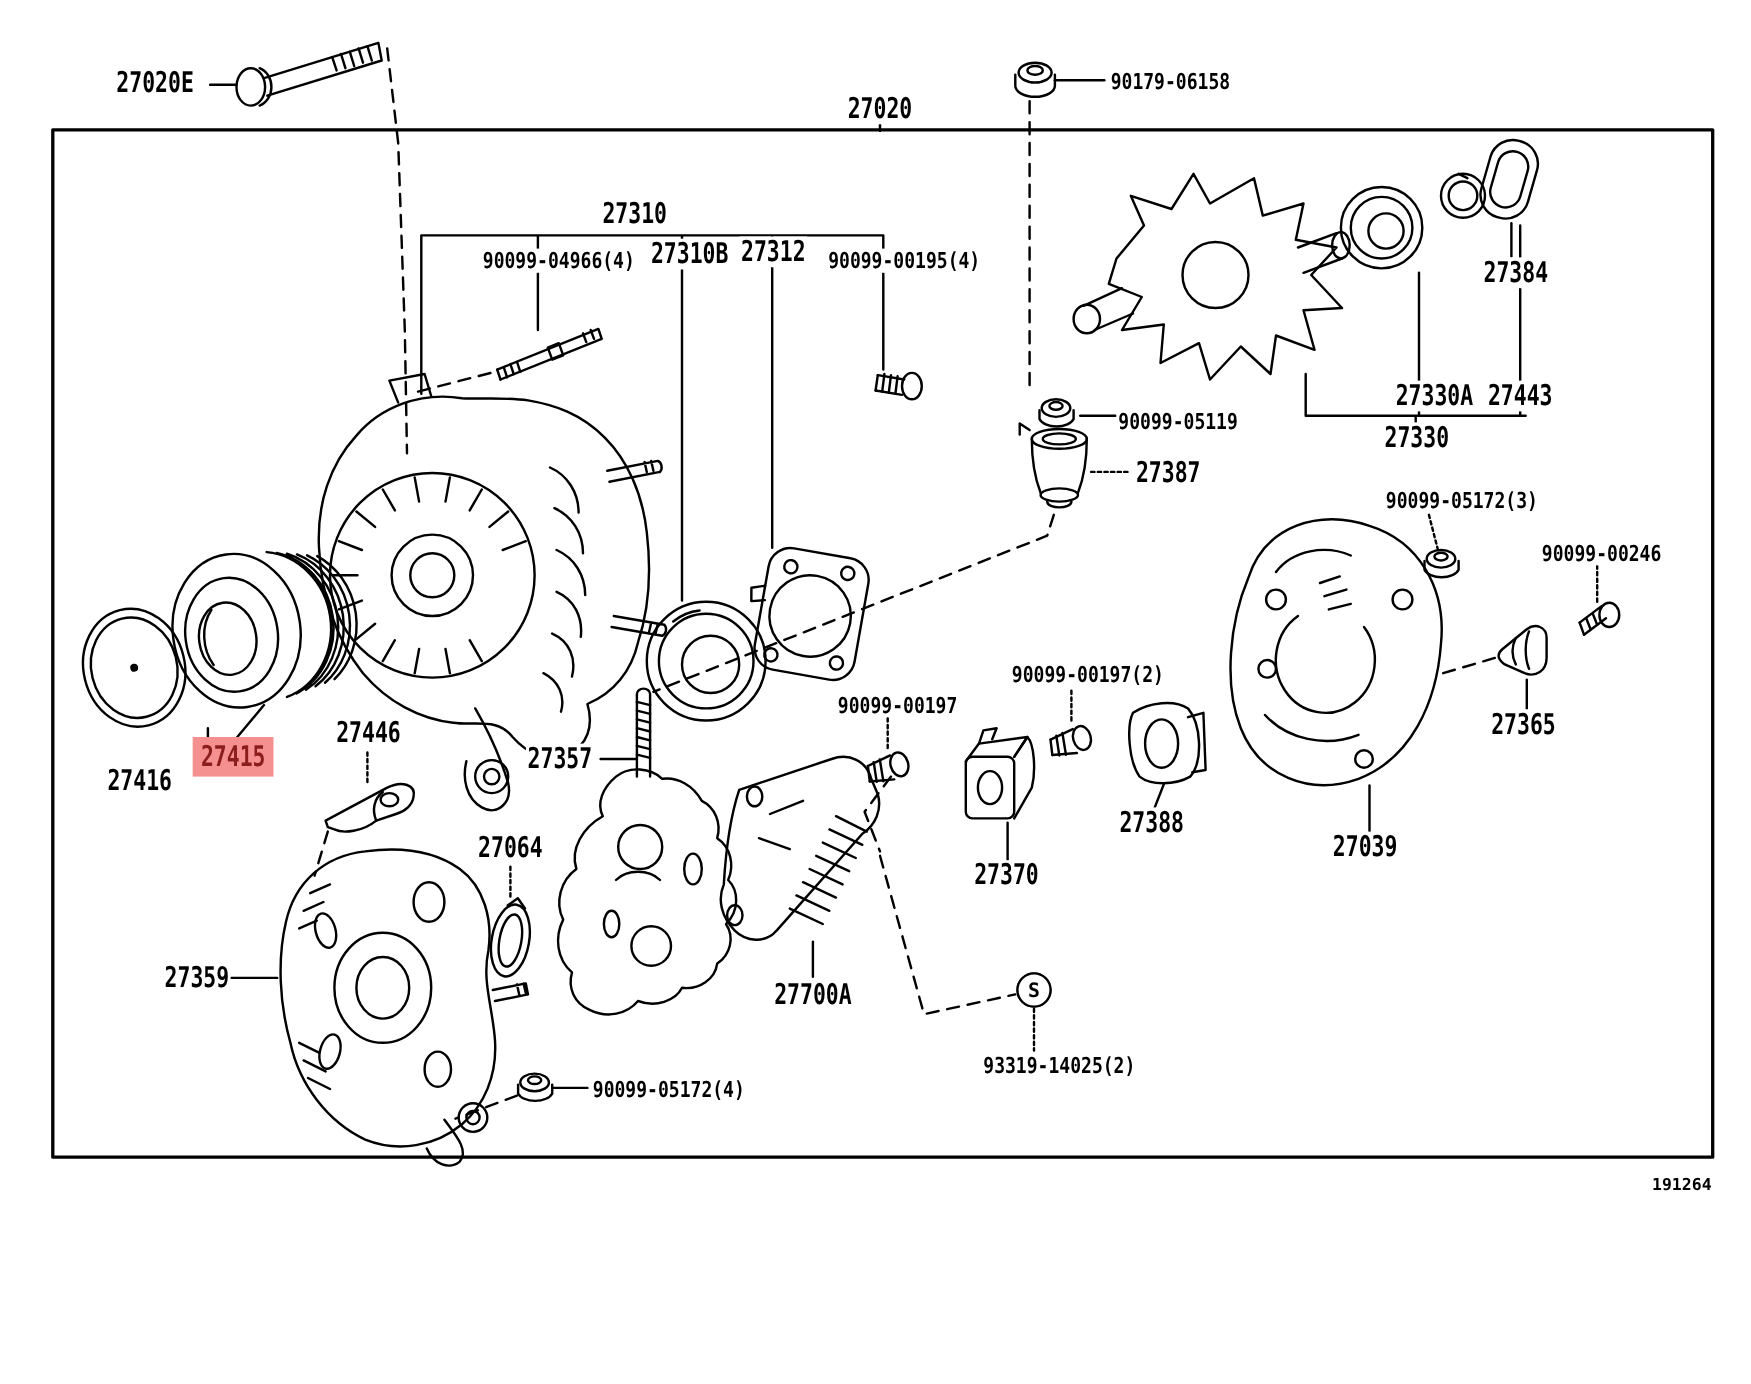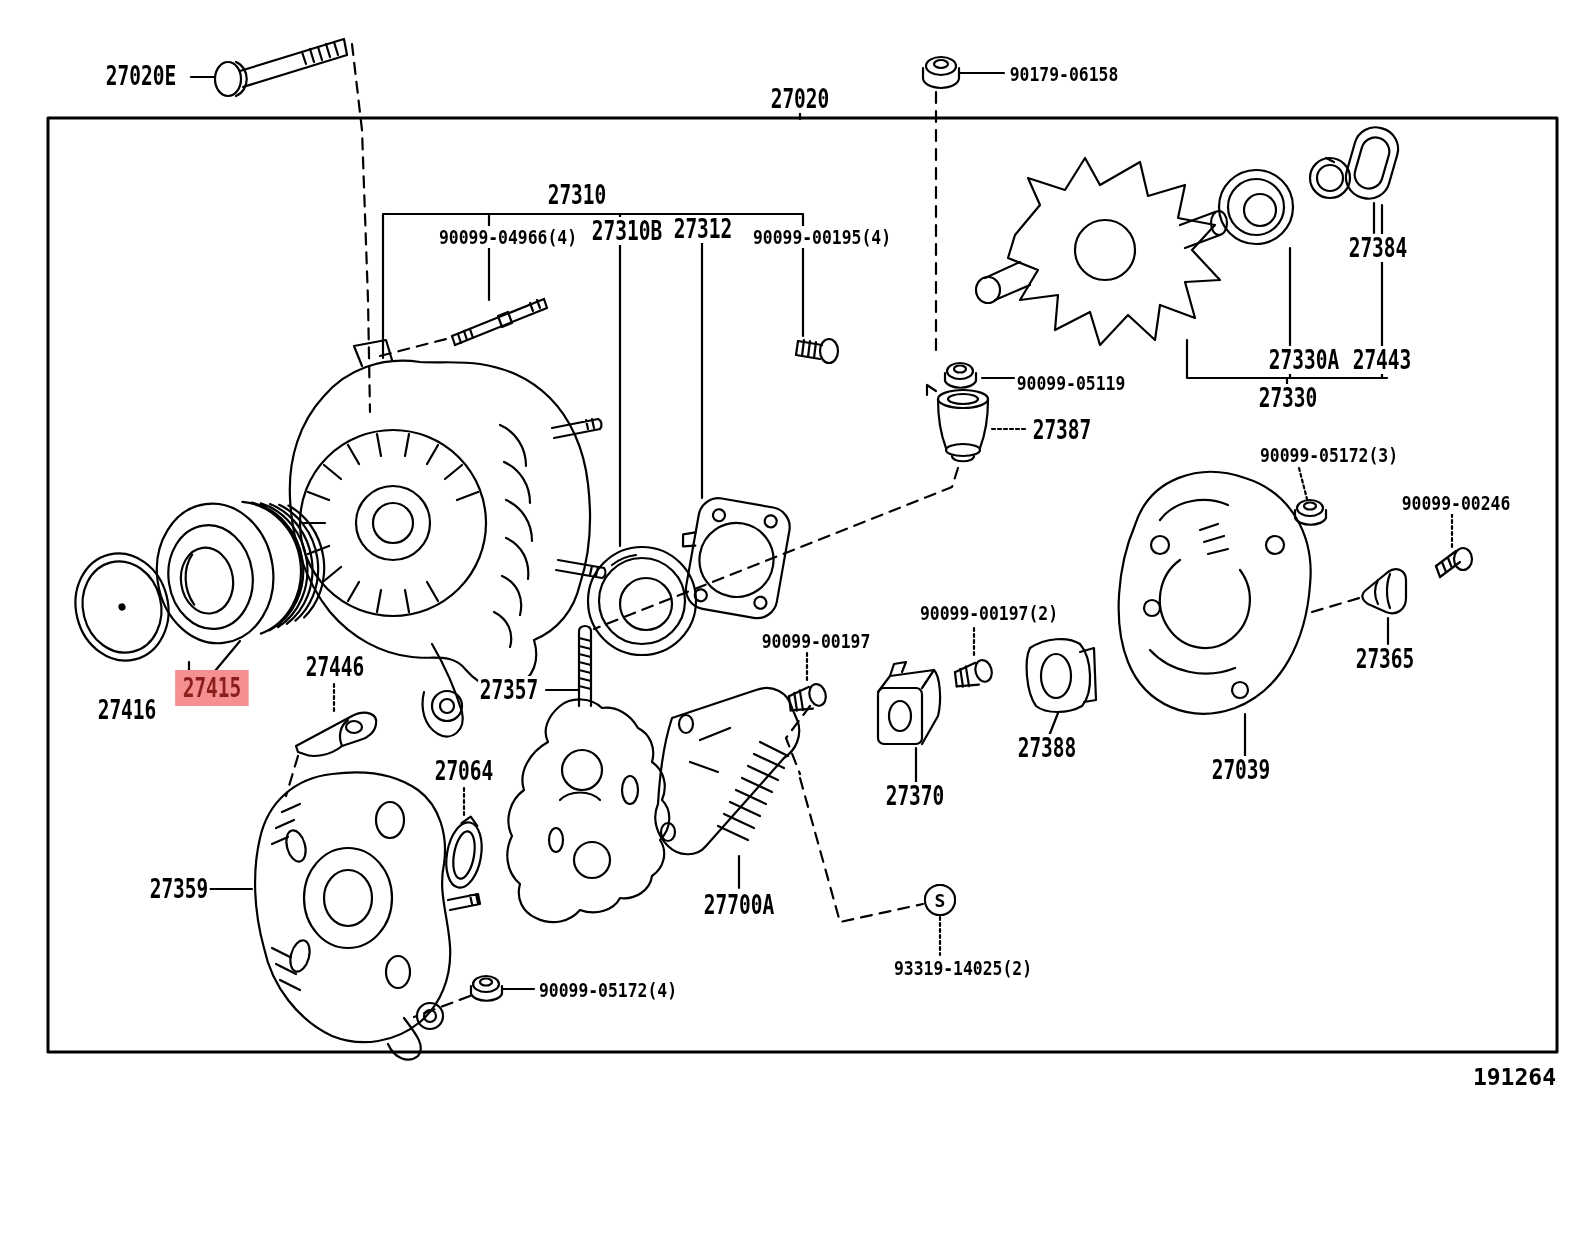--- a/index.html
+++ b/index.html
@@ -12,21 +12,21 @@
   .small{font-size:20px;transform:translate(-50%,-50%) scaleX(0.82);}
   .hl{background:var(--hl-bg,#f59090);color:var(--hl-text,#8c1d1d);padding:5px 10px;}
   .plain{background:transparent;}
   .s-circle{position:absolute;z-index:2;width:28px;height:28px;border:2.5px solid #000;
             border-radius:50%;background:#fff;display:flex;align-items:center;justify-content:center;
             font-size:18px;font-weight:bold;transform:translate(-50%,-50%);}
   #footer{position:absolute;left:0;top:1099px;width:1592px;height:159px;z-index:3;
           background:var(--footer-bg,#666);}
   #footer span{position:absolute;top:50%;color:#fff;font-family:"Liberation Sans",sans-serif;
           font-size:60px;letter-spacing:1px;transform:translate(-50%,-54%) scaleX(0.92);}
-  #drawing-number{font-family:"DejaVu Sans Mono",monospace;font-weight:bold;font-size:23px;
+  #drawing-number{font-family:"DejaVu Sans Mono",monospace;font-weight:bold;font-size:15px;
           position:absolute;z-index:2;transform:translate(-100%,-50%);}
 </style>
 </head>
 <body>
 
 <div id="stage">
 
 <svg class="art" width="1592" height="1258" viewBox="0 0 1592 1258" fill="none" stroke="#000" stroke-width="2.2" stroke-linecap="round" stroke-linejoin="round">
 
   <rect x="48" y="118" width="1509" height="934" stroke-width="3"></rect>

